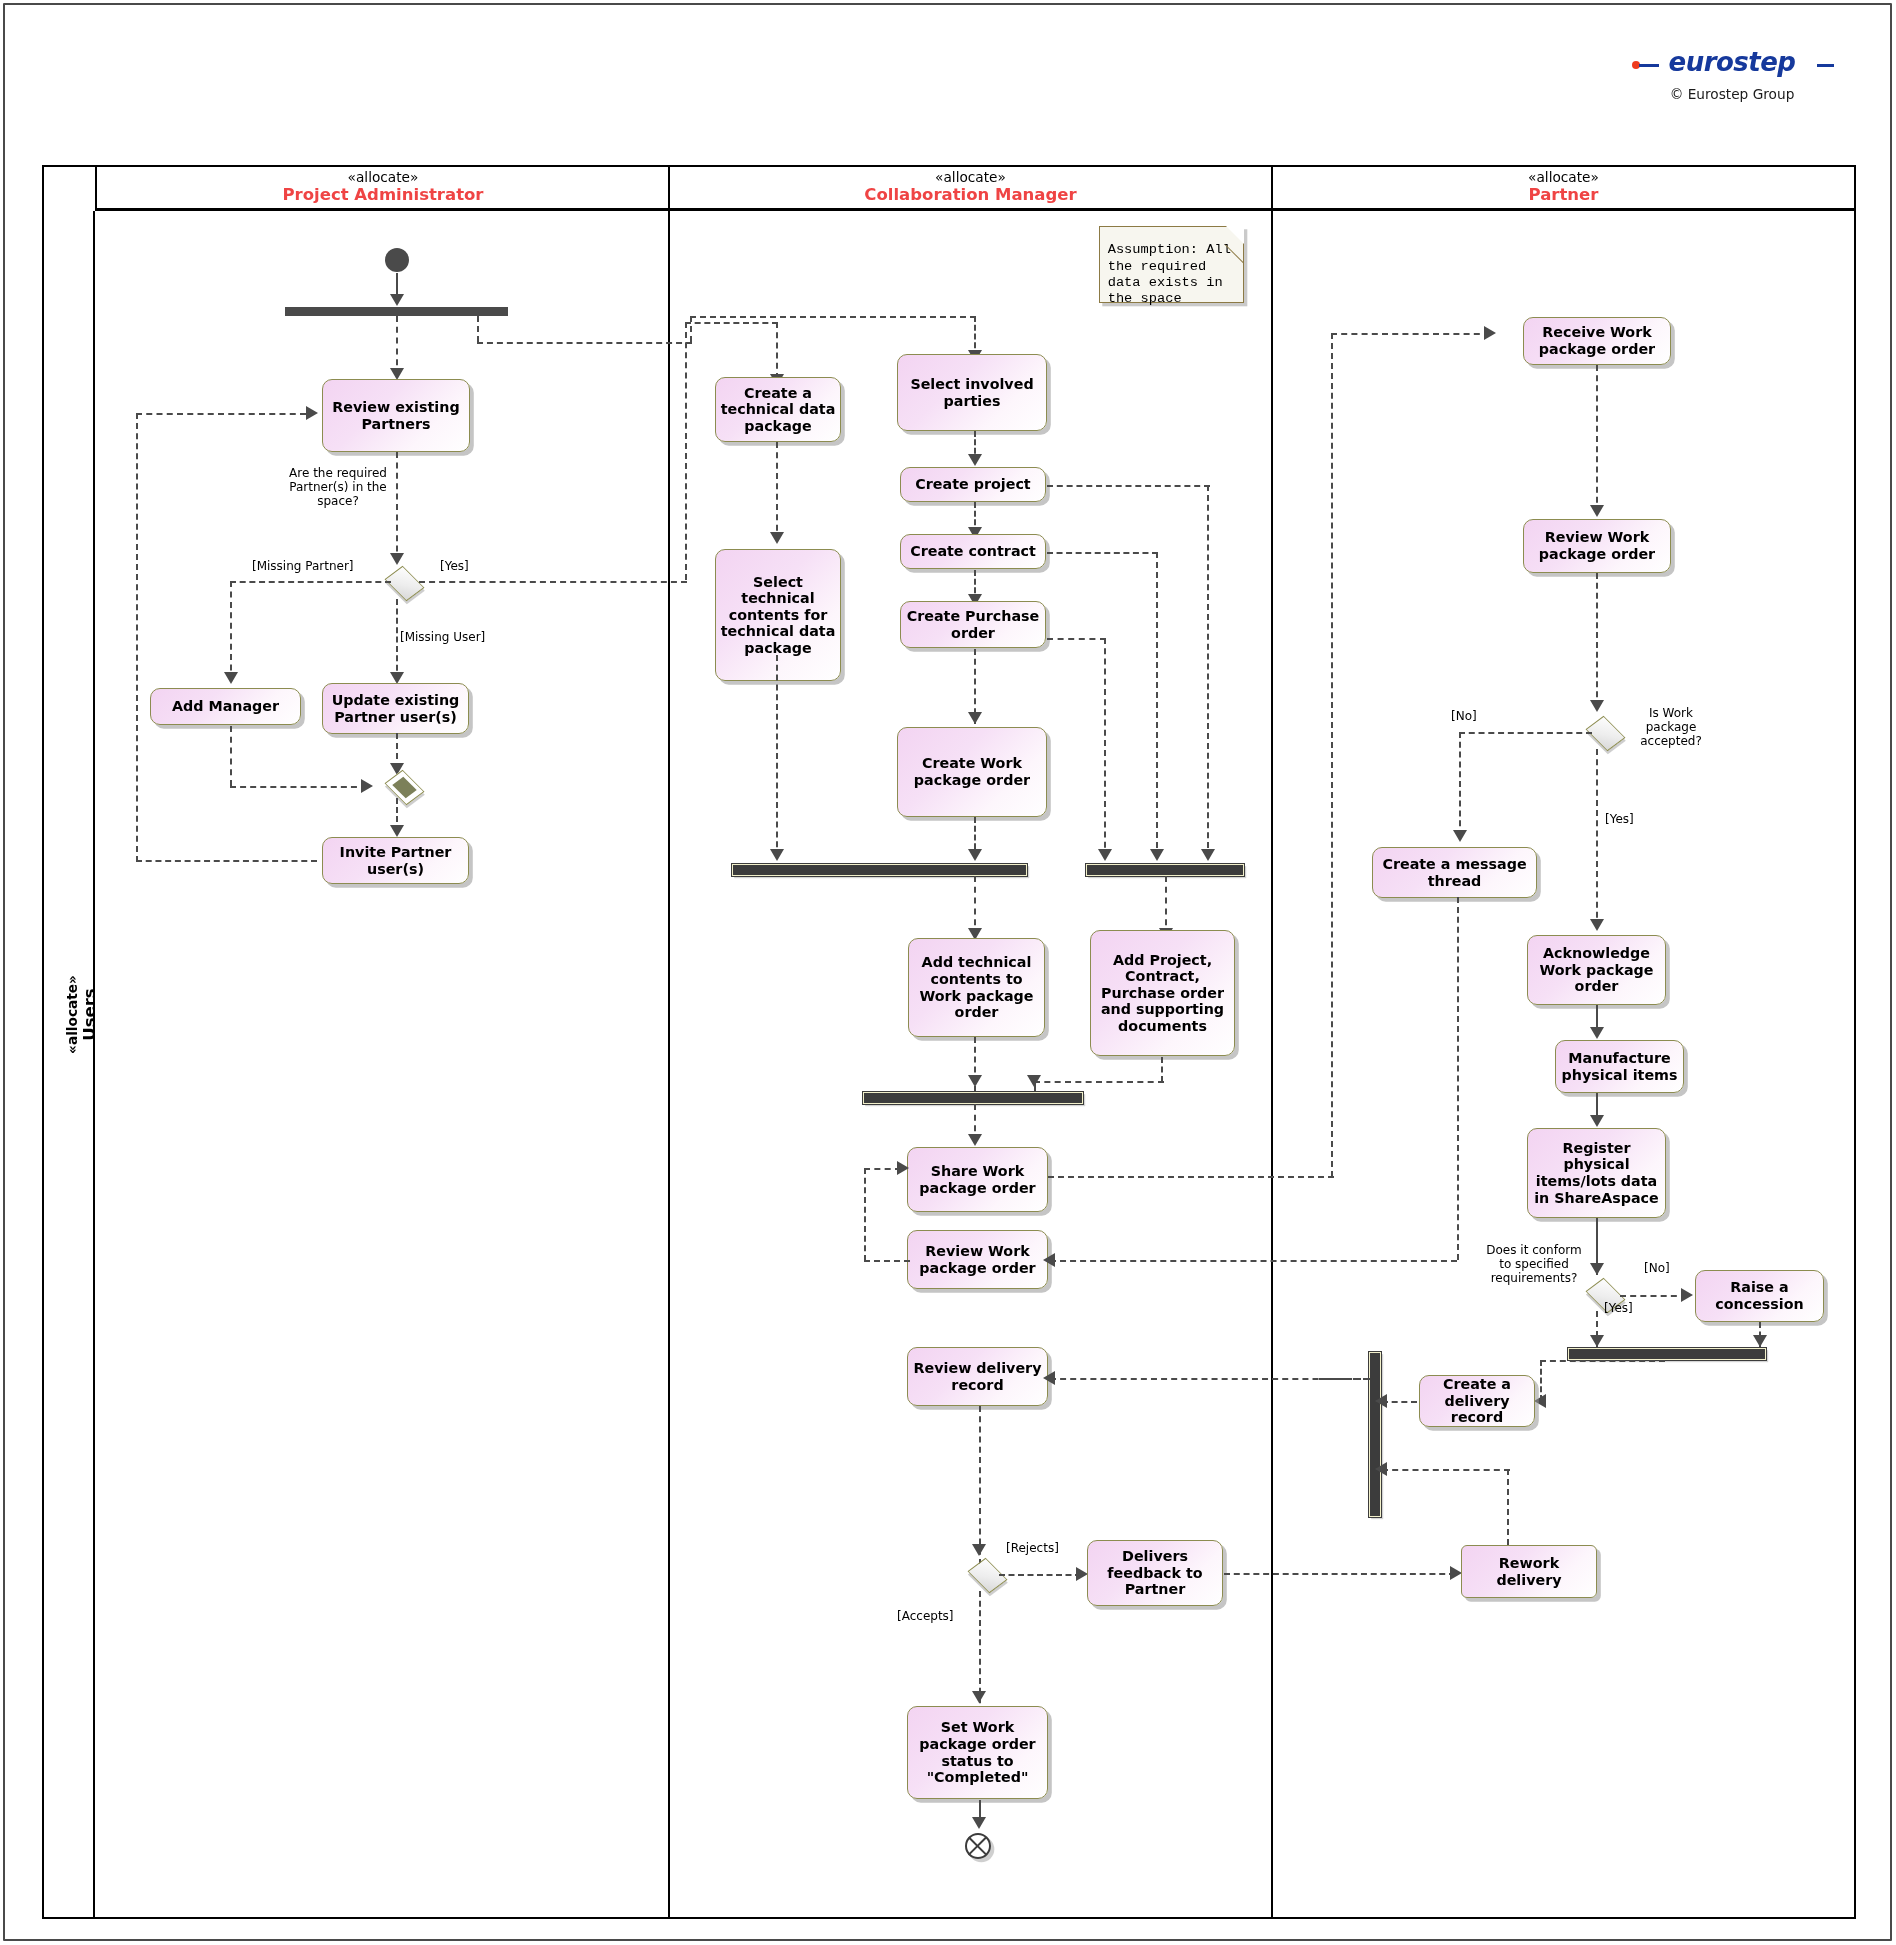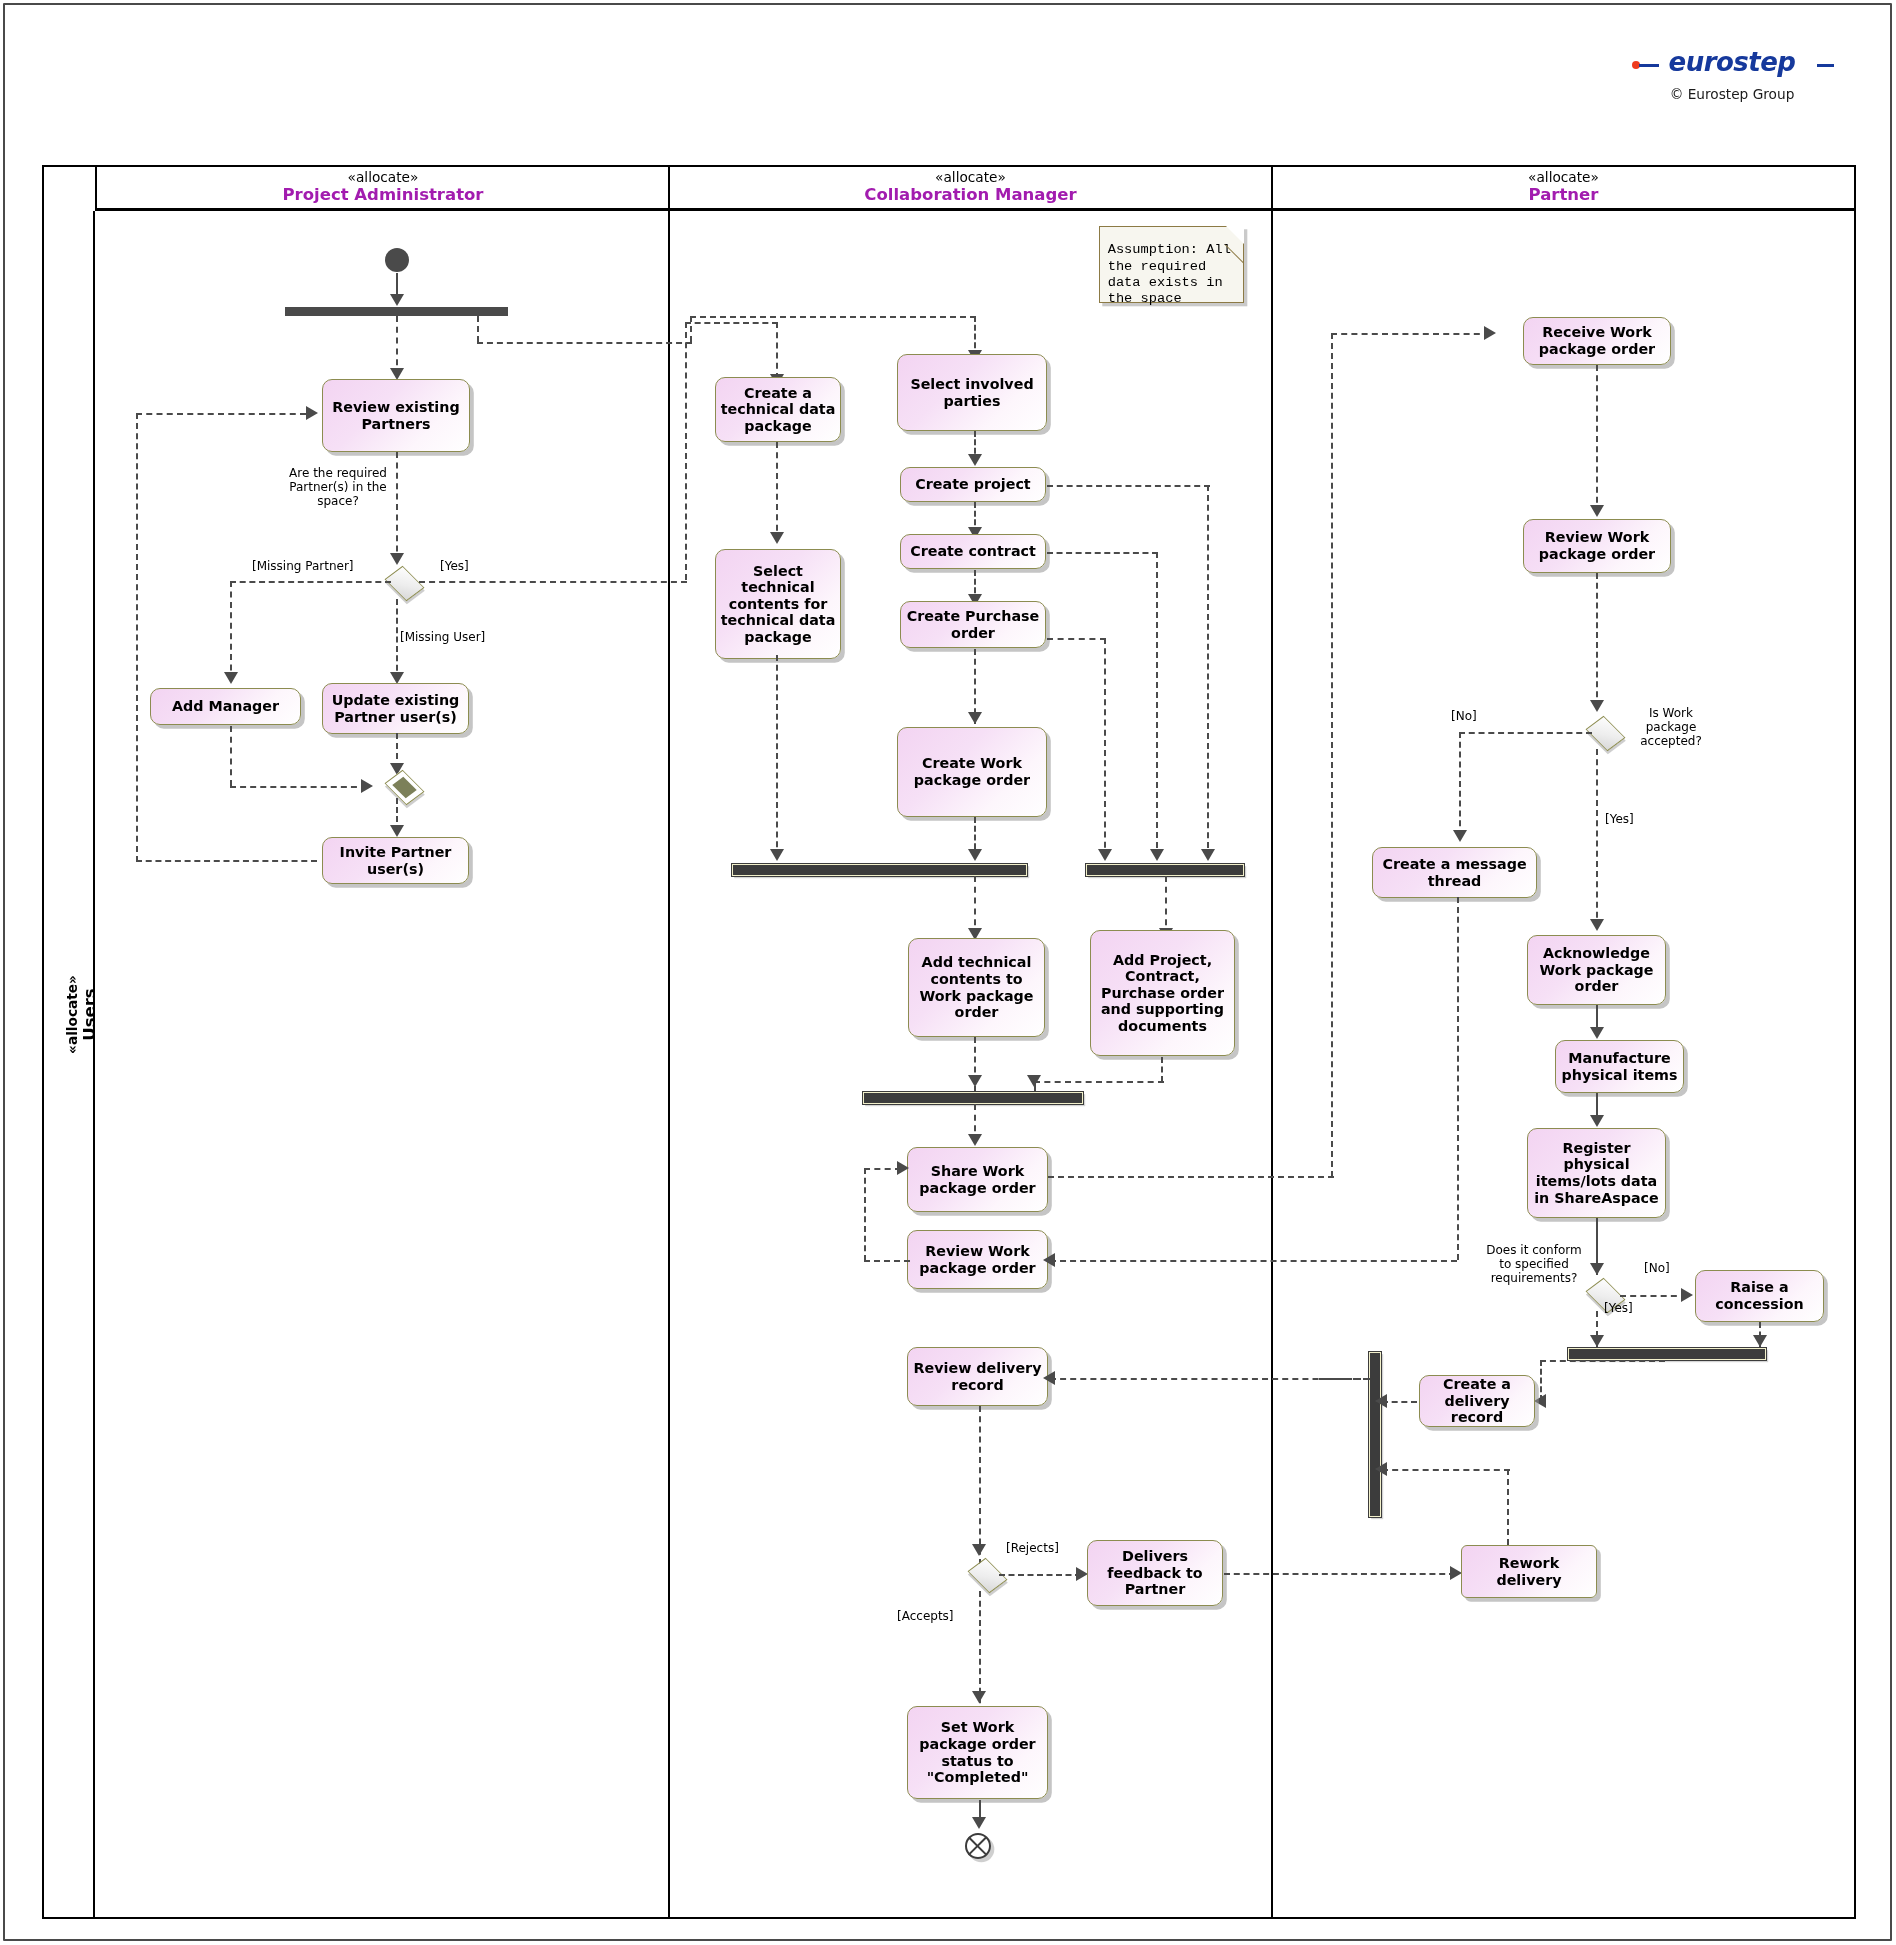--- a/index.html
+++ b/index.html
@@ -34,21 +34,21 @@
      border-right:2.2px solid #000;box-sizing:border-box;}
   .pool-label{position:absolute;left:-126px;top:786px;width:330px;text-align:center;
      transform:rotate(-90deg);transform-origin:center center;}
   .pool-label .st{font-size:13.7px;font-weight:bold;color:#000;font-family:"DejaVu Sans",sans-serif;}
   .pool-label .nm{font-size:16.5px;font-weight:bold;color:#000;font-family:"DejaVu Sans",sans-serif;}
 
   .lane-head{position:absolute;top:165px;height:46px;border:2.2px solid #000;
      border-bottom-width:3.8px;box-sizing:border-box;background:#fff;
      display:flex;flex-direction:column;align-items:center;justify-content:center;}
   .lane-head .st{font-size:13.7px;color:#000;line-height:1.15;font-family:"DejaVu Sans",sans-serif;}
-  .lane-head .nm{font-size:16.5px;font-weight:bold;color:#a21caf;line-height:1.2;
+  .lane-head .nm{font-size:16.5px;font-weight:bold;color:#ef4444;line-height:1.2;
      font-family:"DejaVu Sans",sans-serif;}
   .lane-div{position:absolute;top:211px;width:2.2px;height:1707px;background:#000;}
 
   
   .act{position:absolute;box-sizing:border-box;border:1.6px solid #8c8c50;border-radius:10px;
      background:linear-gradient(135deg,#f3d4f2 0%,#f6e0f6 38%,#fdf6fc 72%,#ffffff 100%);
      box-shadow:3.8px 3.8px 0 rgba(150,150,150,.55);
      display:flex;align-items:center;justify-content:center;text-align:center;
      font-weight:bold;color:#000;font-family:"DejaVu Sans",sans-serif;
      font-size:14.3px;line-height:1.16;padding:2.2px 4.4px;}
@@ -210,21 +210,21 @@
   <div class="e-h" style="left:136px;top:860px;width:181px;"></div>
   <div class="e-v" style="left:136px;top:413px;height:449px;"></div>
   <div class="e-h" style="left:136px;top:413px;width:170px;"></div>
   <div class="arrow ar-right" style="left:306px;top:406px;"></div>
 
   <div class="act" style="left:715px;top:377px;width:126px;height:65px;">Create a technical data package</div>
 
   <div class="e-v" style="left:776px;top:442px;height:99px;"></div>
   <div class="arrow ar-down" style="left:770px;top:532px;"></div>
 
-  <div class="act" style="left:715px;top:549px;width:126px;height:110px;">Select technical contents for technical data package</div>
+  <div class="act" style="left:715px;top:549px;width:126px;height:132px;">Select technical contents for technical data package</div>
 
   <div class="act" style="left:897px;top:354px;width:150px;height:77px;">Select involved parties</div>
 
   <div class="e-v" style="left:974px;top:431px;height:31px;"></div>
   <div class="arrow ar-down" style="left:968px;top:454px;"></div>
 
   <div class="act" style="left:900px;top:467px;width:146px;height:35px;">Create project</div>
 
   <div class="e-v" style="left:974px;top:502px;height:32px;"></div>
   <div class="arrow ar-down" style="left:968px;top:527px;"></div>

